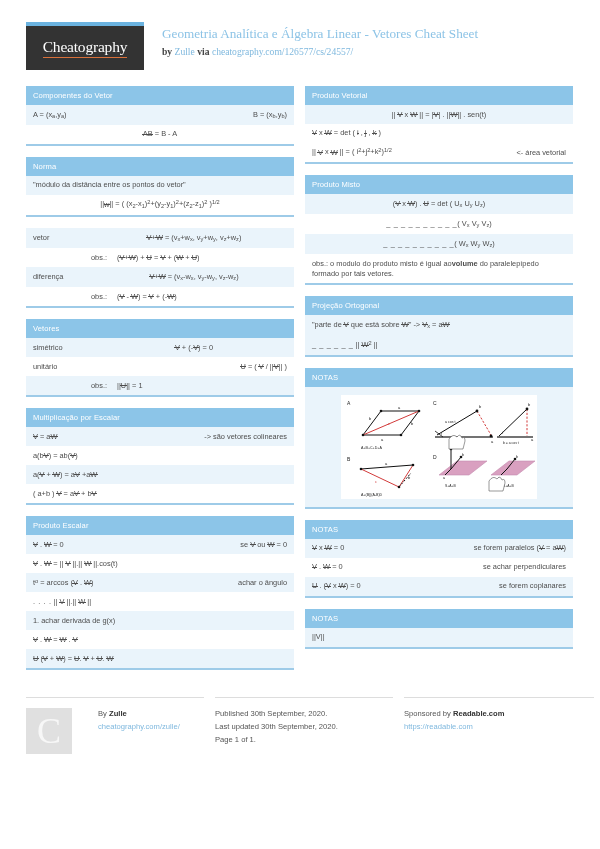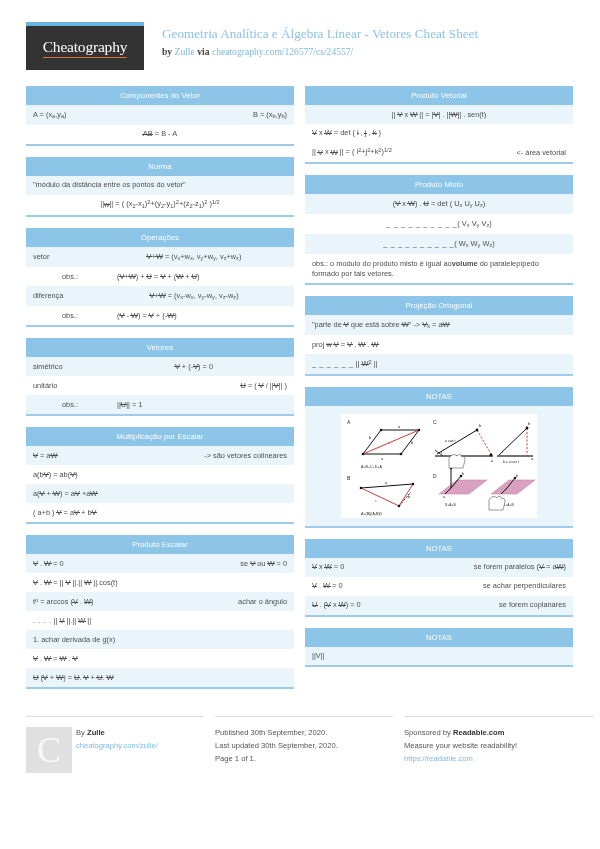--- a/index.html
+++ b/index.html
@@ -37,34 +37,34 @@
   .sheet-sub .by { color: #444; font-weight: bold; }
 
   
   .cols { display: flex; gap: 11px; padding: 16px 26px 0 26px; }
   .col { width: 268px; flex: 0 0 268px; }
 
   
   .card { margin-bottom: 11px; border-bottom: 2px solid #9ecbe8; }
   .card-head {
     background: #8cc5e8; color: #ffffff;
-    font-size: 7.6px; padding: 5px 7px 5px 7px; letter-spacing: 0.1px; text-align: center;
+    font-size: 7.6px; padding: 5px 7px 5px 7px; letter-spacing: 0.1px;
   }
   .row {
     display: flex; font-size: 7.4px; line-height: 1.35;
     padding: 4.5px 7px; align-items: baseline;
   }
   .row.odd  { background: #eaf4fb; }
   .row.even { background: #ffffff; }
   .row .c-l { flex: 0 0 auto; }
   .row .c-r { margin-left: auto; text-align: right; }
   .row.center { justify-content: center; }
   .row.full { display: block; }
   .row .lbl { width: 68px; flex: 0 0 68px; }
-  .row .lbl-r { width: 84px; flex: 0 0 84px; text-align: center; padding-right: 10px; }
+  .row .lbl-r { width: 84px; flex: 0 0 84px; text-align: right; padding-right: 10px; }
   .row .val { flex: 1 1 auto; }
 
   
   .v { position: relative; display: inline-block; }
   .v::after {
     content: ""; position: absolute; left: -0.5px; right: -0.5px;
     top: 46%; height: 0.9px; background: currentColor;
   }
   sub { font-size: 0.76em; vertical-align: -0.25em; }
   sup { font-size: 0.76em; vertical-align: 0.42em; }
@@ -72,21 +72,21 @@
   .b { font-weight: bold; }
 
   
   .notes-img-wrap { background: #eaf4fb; padding: 8px 6px 8px 6px; }
   .notes-img { display: block; margin: 0 auto; }
 
   
   .footer { display: flex; padding: 16px 26px 0 26px; gap: 11px; }
   .f-col { width: 178px; flex: 0 0 178px; border-top: 1px solid #dddddd; padding-top: 10px; }
   .f-col.wide { width: 190px; flex: 0 0 190px; }
-  .f-inner { display: flex; gap: 4px; }
+  .f-inner { display: flex; gap: 26px; }
   .avatar {
     width: 46px; height: 46px; background: #e0e0e0; color: #f7f7f7;
     font-family: "Liberation Serif", serif; font-size: 36px;
     display: flex; align-items: center; justify-content: center; flex: 0 0 46px;
   }
   .f-text { font-size: 7.6px; line-height: 1.7; color: #555; }
   .f-text .lnk { color: #7fb8de; }
   .f-text .nm { font-weight: bold; color: #333; }
 </style>
 </head>
@@ -123,21 +123,20 @@
           </div>
         <div class="card">
             <div class="card-head">Norma</div>
             <div class="row odd full">
               <span>"módulo da distância entre os pontos do vetor"</span></div>
           <div class="row even center">
               <span>||<span class="v">w</span>|| = ( (x<sub>2</sub>-x<sub>1</sub>)<sup>2</sup>+(y<sub>2</sub>-y<sub>1</sub>)<sup>2</sup>+(z<sub>2</sub>-z<sub>1</sub>)<sup>2</sup> )<sup>1/2</sup></span>
           </div>
           </div>
         <div class="card">
-            <div class="card-head">Operações</div>
             <div class="row odd">
               <span class="lbl">vetor</span>
               <span class="val" style="text-align:center"><span class="v">V</span>+<span class="v">W</span> = (v<sub>x</sub>+w<sub>x</sub>, v<sub>y</sub>+w<sub>y</sub>, v<sub>z</sub>+w<sub>z</sub>)</span>
           </div>
           <div class="row even">
               <span class="lbl-r">obs.:</span>
               <span class="val">(<span class="v">V</span>+<span class="v">W</span>) + <span class="v">U</span> = <span class="v">V</span> + (<span class="v">W</span> + <span class="v">U</span>)</span>
           </div>
           <div class="row odd">
               <span class="lbl">diferença</span>
@@ -222,22 +221,20 @@
           <div class="row odd center">
               <span><span class="dash">_ _ _ _ _ _ _ _ _ _</span>( W<sub>x</sub> W<sub>y</sub> W<sub>z</sub>)</span>
           </div>
           <div class="row even full">
               <span>obs.: o modulo do produto misto é igual ao<span class="b">volume</span> do paralelepípedo formado por tais vetores.</span></div>
           </div>
         <div class="card">
             <div class="card-head">Projeção Ortogonal</div>
             <div class="row odd full">
               <span>"parte de <span class="v">V</span> que está sobre <span class="v">W</span>" -&gt; <span class="v">V</span><sub>x</sub> = a<span class="v">W</span></span></div>
-          <div class="row even full">
-              <span>proj <span class="v">w</span> <span class="v">V</span> = <span class="v">V</span> . <span class="v">W</span> . <span class="v">W</span></span></div>
           <div class="row odd full">
               <span><span class="dash">_ _ _ _ _ _</span> || <span class="v">W</span><sup>2</sup> ||</span></div>
           </div>
         <div class="card">
             <div class="card-head">NOTAS</div>
             <div class="notes-img-wrap">
 
   <svg class="notes-img" width="196" height="104" viewBox="0 0 196 104">
     <rect x="0" y="0" width="196" height="104" fill="#ffffff"></rect>
     <g font-family="Liberation Sans, sans-serif" font-size="5" fill="#222">
@@ -354,19 +351,18 @@
         <div>Last updated 30th September, 2020.</div>
         <div>Page 1 of 1.</div>
       </div>
     </div>
     <div class="f-col wide">
       <div class="f-text">
         <div>
           <span>Sponsored by</span>
           <span class="nm">Readable.com</span>
         </div>
-        <div>Measure your website readability!</div>
         <div class="lnk">https://readable.com</div>
       </div>
     </div>
   </div>
 
 </div>
 
 </body></html>

